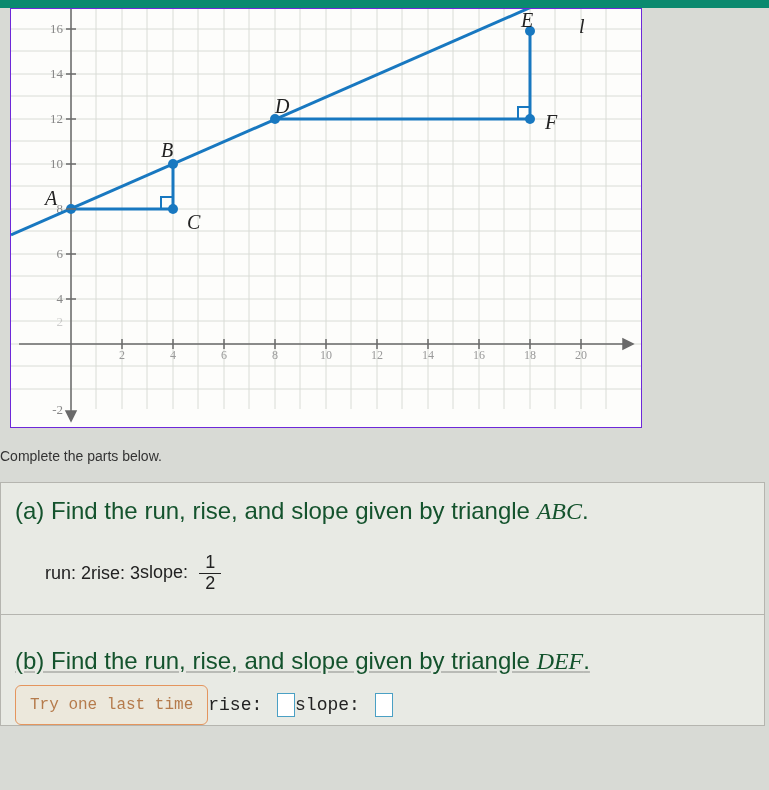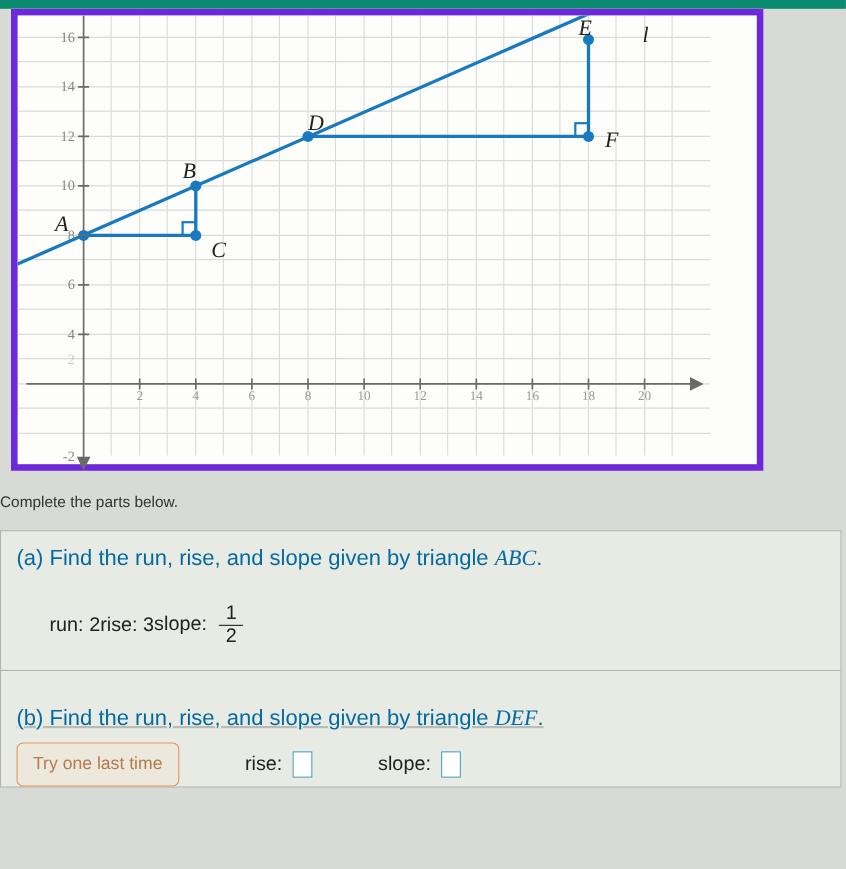--- a/index.html
+++ b/index.html
@@ -10,42 +10,42 @@
     height: 790px;
     overflow: hidden;
     color: #222;
   }
   .header-bar {
     height: 8px;
     background: #0a8a6f;
   }
   .graph-panel {
     background: #fdfdfb;
-    border: 6px solid #6d28d9;
+    border: 1px solid #6d28d9;
     margin: 0 0 14px 10px;
-    width: 684px;
+    width: 632px;
     height: 420px;
     position: relative;
   }
   .graph-panel svg { display: block; }
   .instr {
     font-size: 14px;
     padding: 6px 0 18px 0;
     color: #333;
   }
   .qbox {
     border: 1px solid #b5b5af;
     background: #e8eae4;
     padding: 14px 10px 20px 14px;
     margin: 0 4px 0 0;
   }
   .qbox.a { border-bottom: none; }
   .prompt {
-    font-size: 20px;
-    color: #0369a1;
+    font-size: 24px;
+    color: #14532d;
     margin-bottom: 28px;
   }
   .answers {
     display: flex;
     padding-left: 30px;
     font-size: 18px;
     align-items: center;
   }
   .frac {
     display: inline-flex;
@@ -60,23 +60,23 @@
   .frac .den { padding: 0 6px; }
   .qbox.b {
     padding-bottom: 0;
     padding-top: 32px;
     position: relative;
   }
   .qbox.b .prompt { margin-bottom: 10px; text-decoration: underline; text-decoration-color: rgba(0,0,0,0.2);}
   .bottom-row {
     display: flex;
     align-items: center;
-    gap: 60px;
     padding-left: 0;
     font-size: 18px;
+    font-family: Liberation Mono, monospace;
   }
   .try-chip {
     border: 1.5px solid #e4955e;
     border-radius: 6px;
     background: #ece8dc;
     color: #b57b4c;
     padding: 10px 14px;
     font-size: 16px;
     white-space: nowrap;
   }

